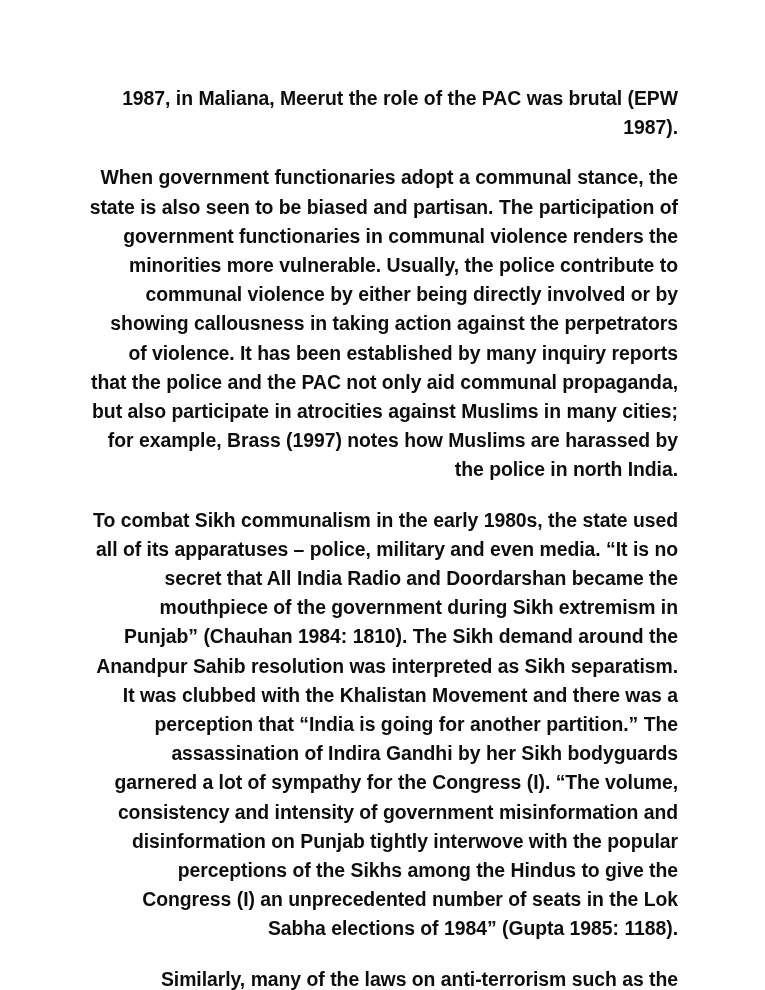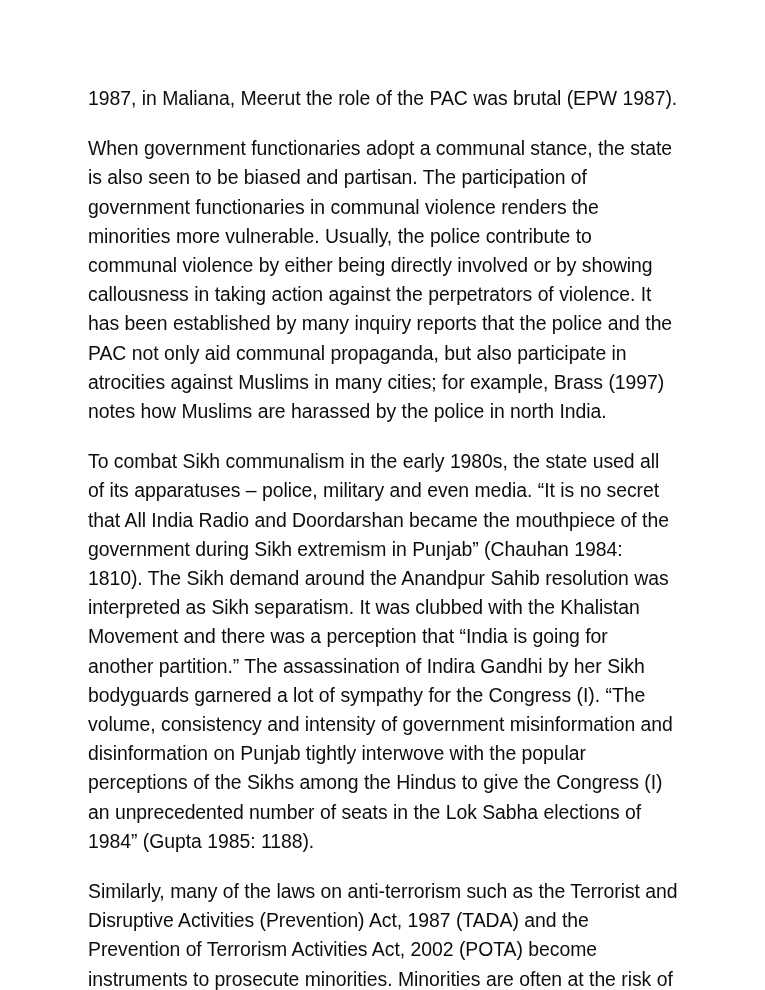--- a/index.html
+++ b/index.html
@@ -22,23 +22,24 @@
     position: absolute;
     left: 88px;
     top: 84px;
     width: 590px;
   }
   .para {
     margin: 0 0 21px 0;
     font-size: 19.4px;
     line-height: 29.2px;
     color: #0d0d0d;
-    text-align: left;
+    text-align: right;
     letter-spacing: -0.05px;
     word-spacing: 0.1px;
+    font-weight: bold;
     -webkit-font-smoothing: antialiased;
   }
   .para:last-child {
     margin-bottom: 0;
   }
 </style>
 </head>
 <body>
 
 <div class="page">

